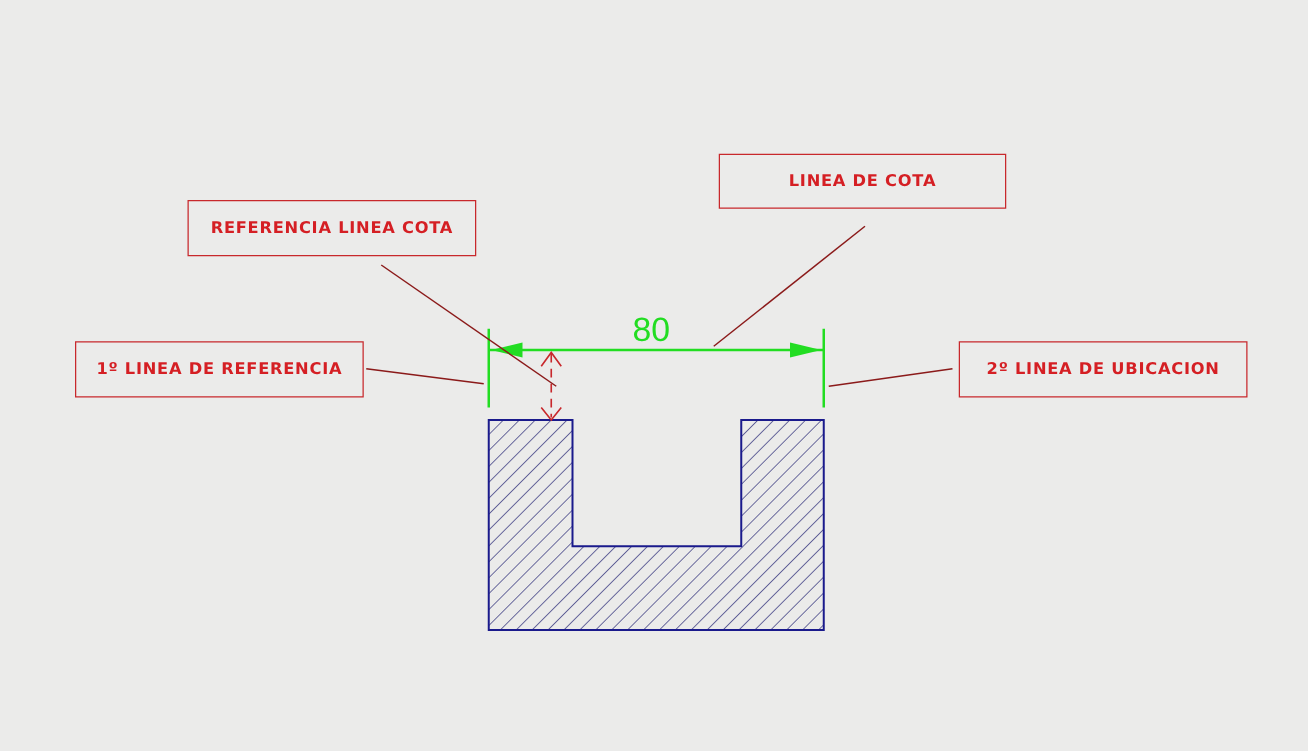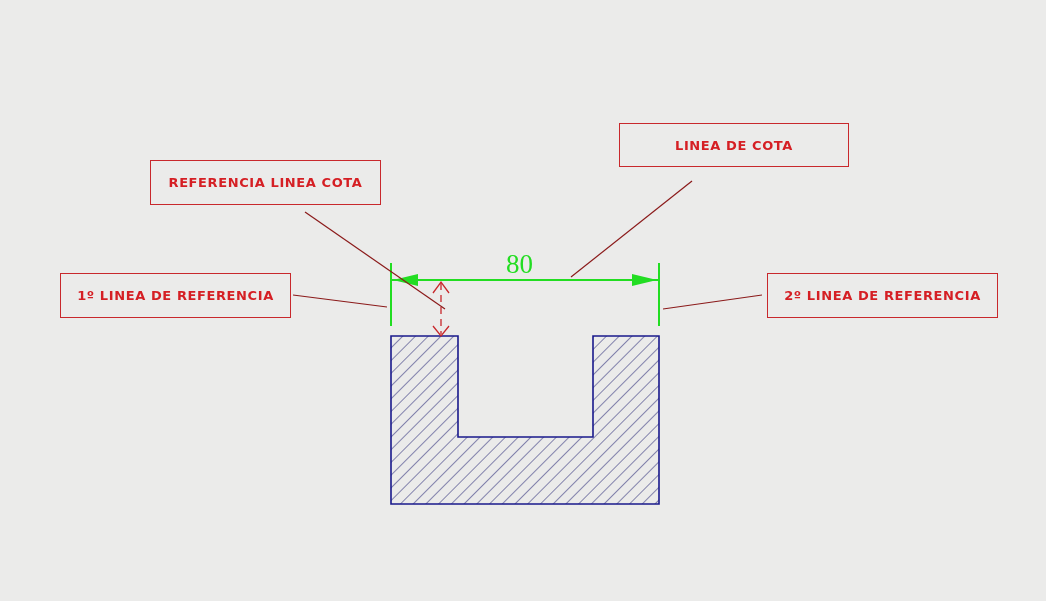--- a/index.html
+++ b/index.html
@@ -19,21 +19,21 @@
       font-family: "DejaVu Sans", sans-serif;
       font-weight: bold;
       font-size: 13px;
       letter-spacing: 0.6px;
       white-space: nowrap;
       background: transparent;
     }
     .dim-text {
       position: absolute;
       color: #22dd22;
-      font-family: Liberation Serif, serif;
+      font-family: Liberation Sans, sans-serif;
       font-size: 27px;
       line-height: 1;
     }
   </style>
 </head>
 <body>
 
 <svg id="canvas" width="1046" height="601" viewBox="0 0 1046 601">
   <defs>
     <pattern id="hatch" patternUnits="userSpaceOnUse" width="9" height="9" patternTransform="rotate(45)">
@@ -57,17 +57,17 @@
   <line x1="305" y1="212" x2="445" y2="309" stroke="#8b1a1a" stroke-width="1.2"></line>
   <line x1="692" y1="181" x2="571" y2="277" stroke="#8b1a1a" stroke-width="1.2"></line>
   <line x1="293" y1="295" x2="387" y2="307" stroke="#8b1a1a" stroke-width="1.2"></line>
   <line x1="663" y1="309" x2="762" y2="295" stroke="#8b1a1a" stroke-width="1.2"></line>
 </svg>
 
 <div class="dim-text" style="left:506px; top:251px;">80</div>
 
 <div class="label-box" style="left:150px; top:160px; width:231px; height:45px;">REFERENCIA LINEA COTA</div>
 
-<div class="label-box" style="left:575px; top:123px; width:230px; height:44px;margin-left:44px;">LINEA DE COTA</div>
+<div class="label-box" style="left:575px; top:123px; width:230px; height:44px;">LINEA DE COTA</div>
 
 <div class="label-box" style="left:60px; top:273px; width:231px; height:45px;">1º LINEA DE REFERENCIA</div>
 
-<div class="label-box" style="left:767px; top:273px; width:231px; height:45px;">2º LINEA DE REFERENCIA</div>
+<div class="label-box" style="left:767px; top:273px; width:231px; height:45px;">2º LINEA DE UBICACION</div>
 
 </body></html>

